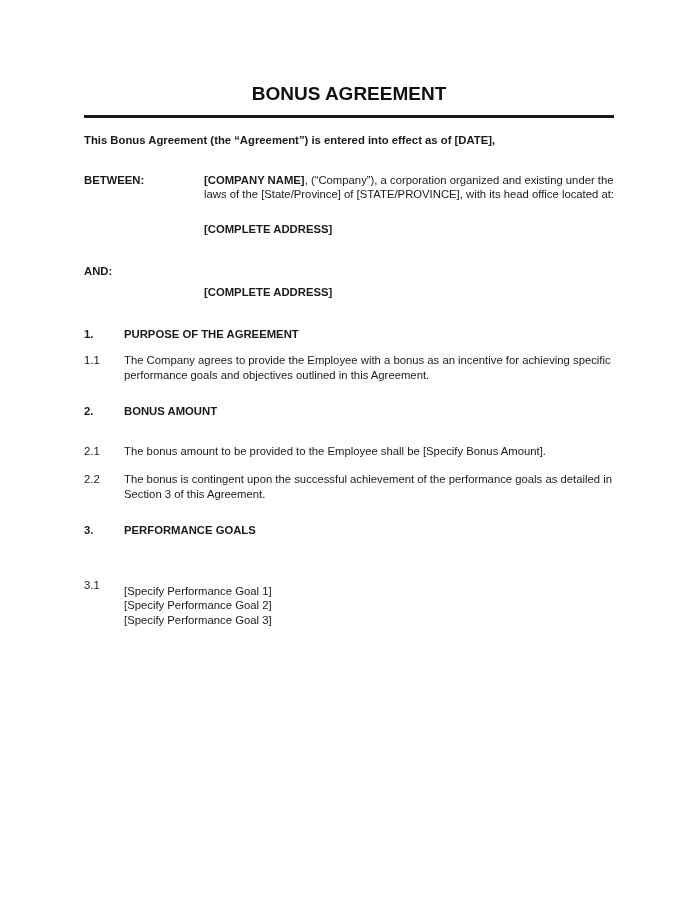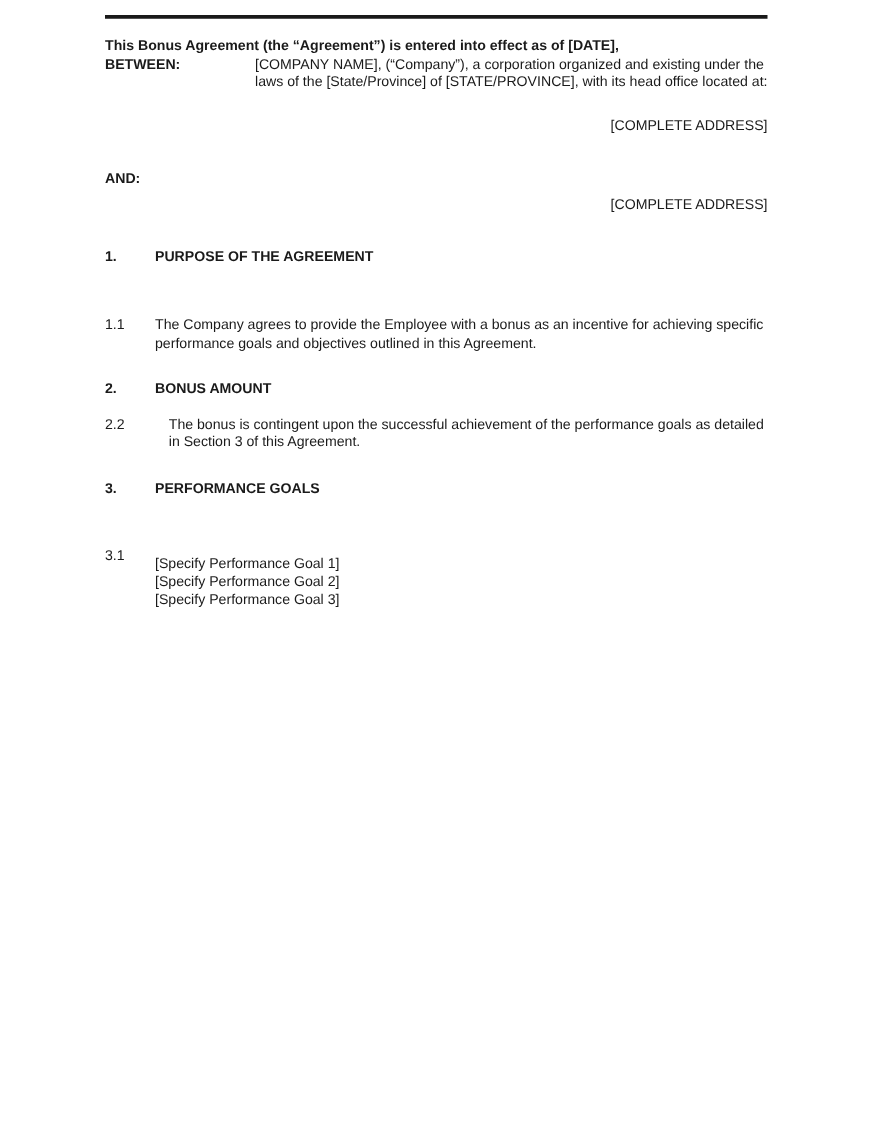--- a/index.html
+++ b/index.html
@@ -11,21 +11,21 @@
     position: relative;
     width: 698px; height: 900px;
     box-sizing: border-box;
     padding: 0 84px;
     background: #ffffff;
     color: #1a1a1a;
     font-size: 11.3px;
     line-height: 14.5px;
   }
   p { margin: 0; }
-  .b { font-weight: normal; text-align: right; }
+  .b { font-weight: bold; text-align: right; }
 
   .title {
     margin: 84px 0 0 0;
     font-size: 19px;
     line-height: 19px;
     font-weight: bold;
     text-align: center;
     color: #111111;
   }
   .title-rule {
@@ -33,50 +33,51 @@
     background: #1a1a1a;
     margin-top: 12px;
   }
   .intro { margin-top: 15px; font-weight: bold; }
 
   .party {
     display: grid;
     grid-template-columns: 120px 1fr;
   }
   .party-label { font-weight: bold; }
-  .party-1 { }
+  .party-1 { margin-top: 25px; }
   .party-1 .party-address { margin-top: 20px; }
   .party-2 { margin-top: 28px; }
   .party-2 .party-address { margin-top: 21px; }
-  .party-address { font-weight: normal; text-align: right; }
+  .party-address { font-weight: bold; }
 
   .section-heading {
     display: grid;
     grid-template-columns: 40px 1fr;
     font-weight: bold;
   }
   .clause {
     display: grid;
     grid-template-columns: 40px 1fr;
   }
   .sh-1 { margin-top: 27px; }
-  .cl-1-1 { margin-top: 40px; }
+  .cl-1-1 { margin-top: 12px; }
   .sh-2 { margin-top: 22px; }
   .cl-2-1 { margin-top: 25px; }
-  .cl-2-2 { margin-top: 14px; gap: 11px; }
+  .cl-2-2 { margin-top: 14px; }
   .sh-3 { margin-top: 22px; }
   .cl-3-1 { margin-top: 40px; }
   .goal-list { margin-top: 6px; }
   .cl-3-2 { margin-top: 10px; }
 </style>
 </head>
 <body>
 
 <div class="page">
 
+  <h1 class="title">BONUS AGREEMENT</h1>
   <div class="title-rule"></div>
 
   <p class="intro">This Bonus Agreement (the “Agreement”) is entered into effect as of [DATE],</p>
 
   <div class="party party-1">
     <div class="party-label">BETWEEN:</div>
     <div class="party-content">
       <p class="party-desc"><span class="b">[COMPANY NAME]</span><span>, (“Company”), a corporation organized and existing under the laws of the [State/Province] of [STATE/PROVINCE], with its head office located at:</span></p>
       <p class="party-address">[COMPLETE ADDRESS]</p>
     </div>
@@ -95,20 +96,24 @@
   </div>
   <div class="clause cl-1-1">
     <div>1.1</div>
     <div>The Company agrees to provide the Employee with a bonus as an incentive for achieving specific performance goals and objectives outlined in this Agreement.</div>
   </div>
 
   <div class="section-heading sh-2">
     <div>2.</div>
     <div>BONUS AMOUNT</div>
   </div>
+  <div class="clause cl-2-1">
+    <div>2.1</div>
+    <div>The bonus amount to be provided to the Employee shall be [Specify Bonus Amount].</div>
+  </div>
   <div class="clause cl-2-2">
     <div>2.2</div>
     <div>The bonus is contingent upon the successful achievement of the performance goals as detailed in Section 3 of this Agreement.</div>
   </div>
 
   <div class="section-heading sh-3">
     <div>3.</div>
     <div>PERFORMANCE GOALS</div>
   </div>
   <div class="clause cl-3-1">

